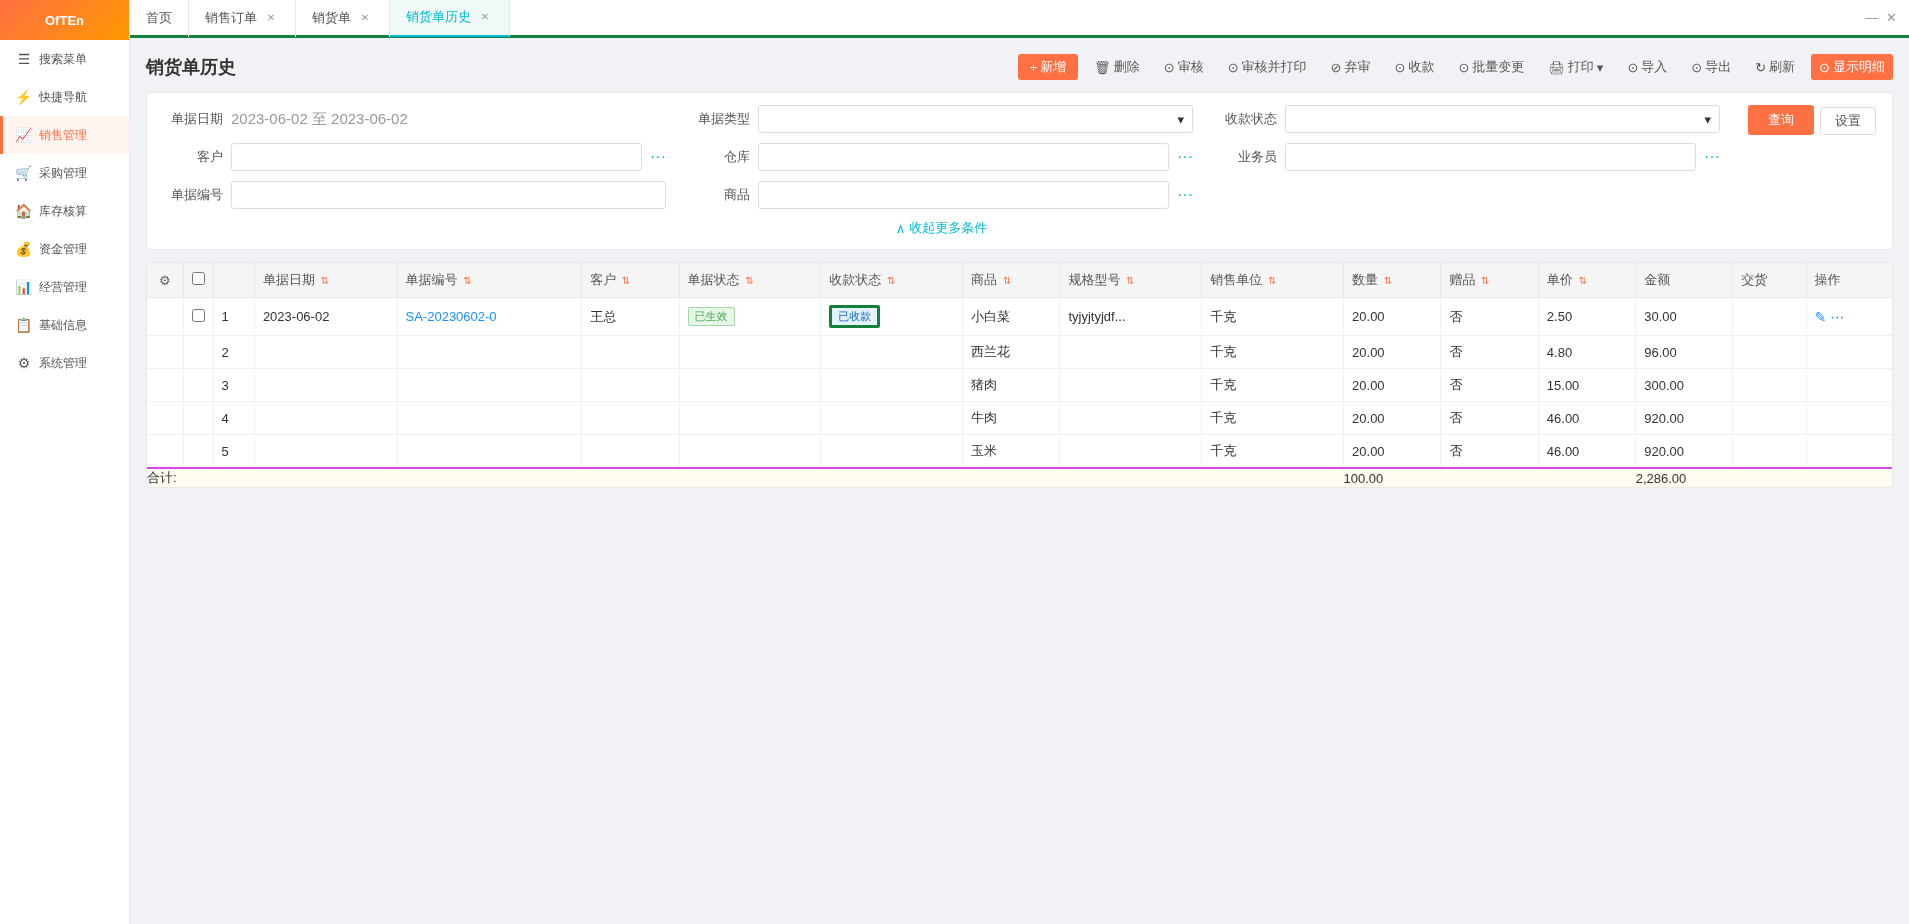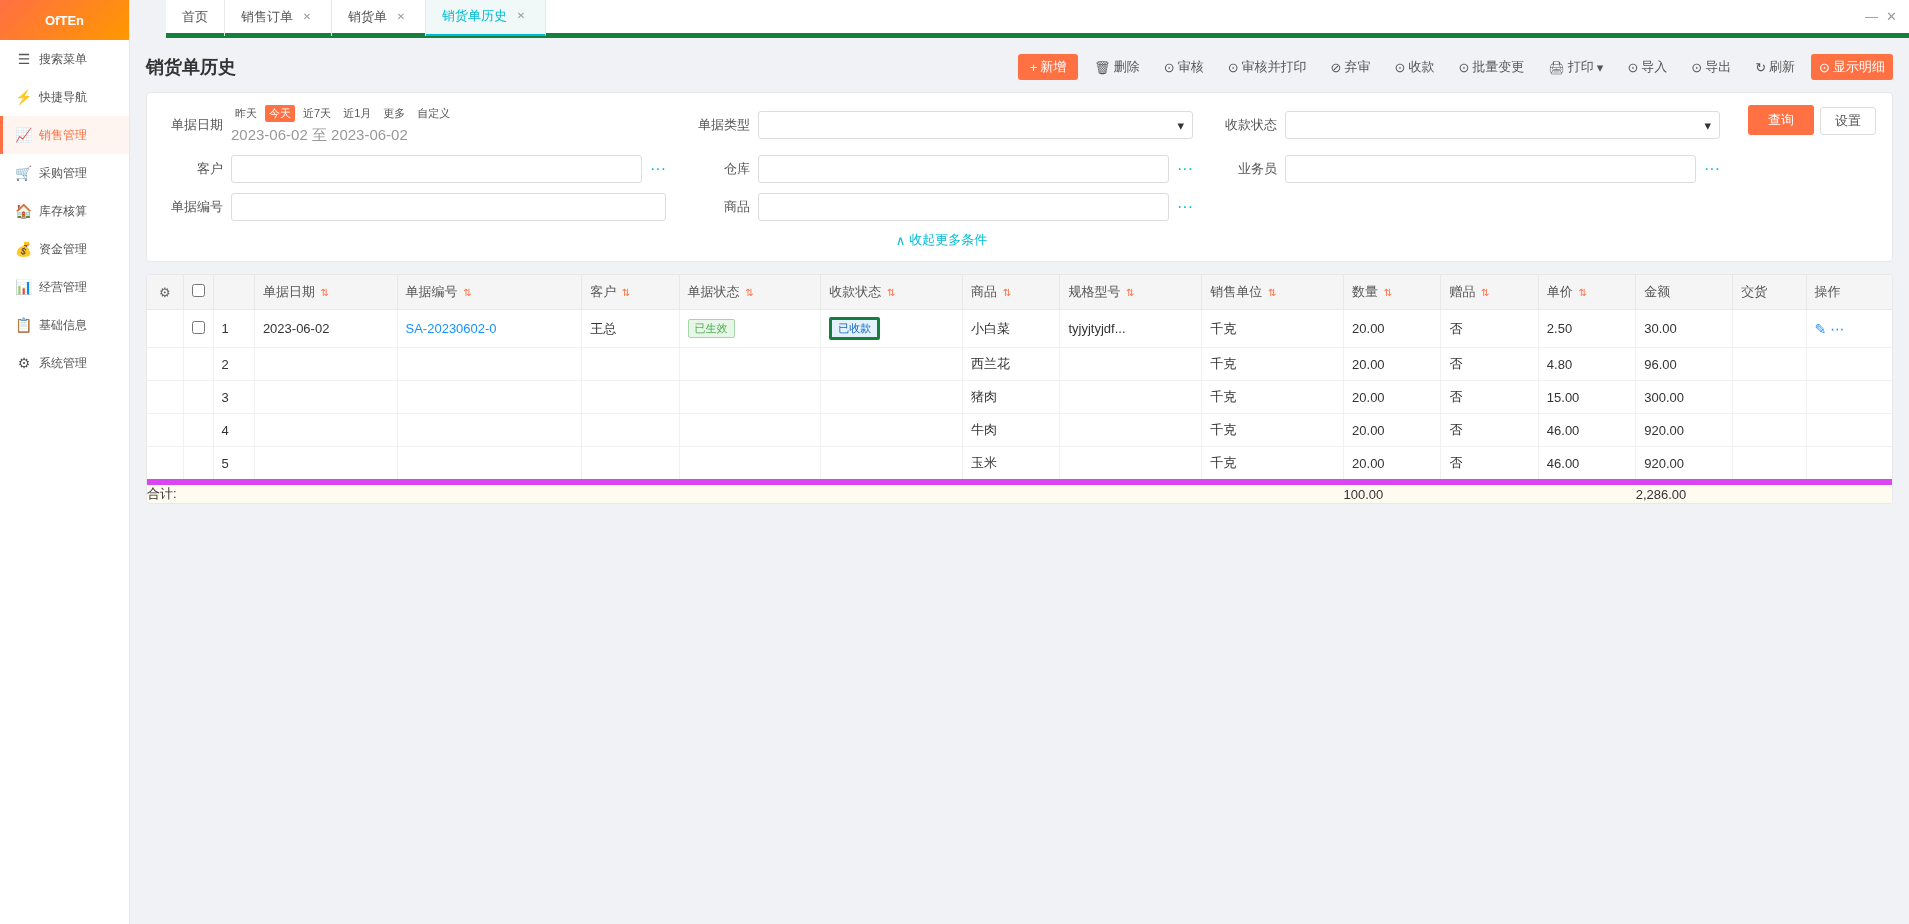--- a/index.html
+++ b/index.html
@@ -41,26 +41,25 @@
       flex: 1;
       display: flex;
       flex-direction: column;
       overflow: hidden;
       background: #f0f2f5;
     }
     
     
     .top-nav {
       background: #fff;
-      border-bottom: 5px solid #15803d;
+      border-bottom: 3px solid #15803d;
       display: flex;
       align-items: center;
       height: 38px;
       flex-shrink: 0;
-      margin-left: 36px;
     }
     .nav-tab {
       padding: 0 16px;
       height: 38px;
       display: flex;
       align-items: center;
       cursor: pointer;
       color: #555;
       font-size: 13px;
       border-right: 1px solid #e8e8e8;
@@ -295,21 +294,21 @@
       border-radius: 2px;
       font-size: 11px;
     }
     .status-active { background: #e8f5e9; color: #4caf50; border: 1px solid #a5d6a7; }
     .status-paid { background: #e3f2fd; color: #1565c0; border: 3px solid #15803d; }
     .link-text { color: #1890ff; cursor: pointer; }
     
     
     .summary-row {
       background: #fffbf0;
-      border-top: 6px solid #d946ef;
+      border-top: 2px solid #d946ef;
     }
     .summary-row td {
       font-weight: 500;
       color: #333;
     }
     
     
     .pagination {
       background: #fff;
       border-top: 1px solid #e8e8e8;
@@ -486,28 +485,20 @@
     </div>
 
     <div class="filter-area">
       <div style="display:flex; gap:16px; align-items:flex-start;">
         <div style="flex:1;">
 
           <div class="filter-row">
             <div class="filter-item">
               <span class="filter-label">单据日期</span>
               <div class="date-range">
-                <div class="date-tabs">
-                  <span class="date-tab">昨天</span>
-                  <span class="date-tab active">今天</span>
-                  <span class="date-tab">近7天</span>
-                  <span class="date-tab">近1月</span>
-                  <span class="date-tab">更多</span>
-                  <span class="date-tab">自定义</span>
-                </div>
                 <span class="date-value">2023-06-02 至 2023-06-02</span>
               </div>
             </div>
             <div class="filter-item">
               <span class="filter-label">单据类型</span>
               <div class="filter-select">
                 <span></span>
                 <span>▾</span>
               </div>
             </div>

